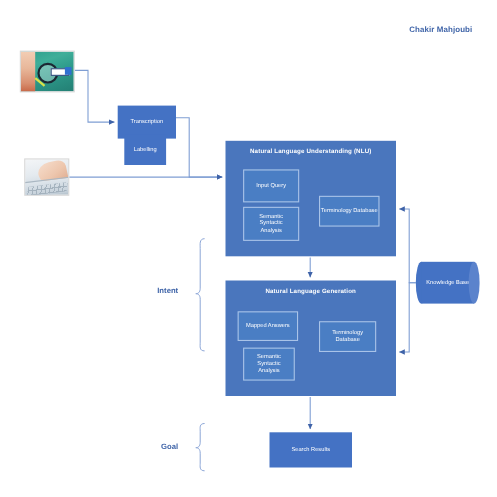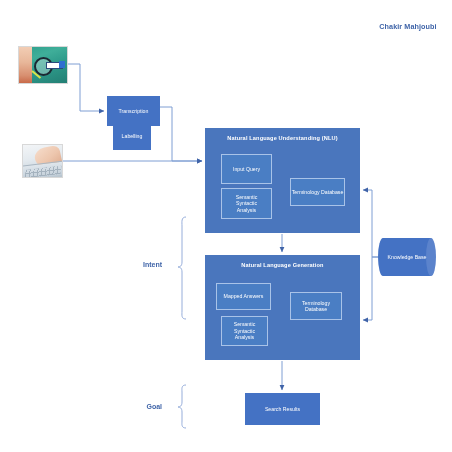--- a/index.html
+++ b/index.html
@@ -24,21 +24,20 @@
     height: 452px;
     pointer-events: none;
   }
 
   
   .author {
     position: absolute;
     left: 372px;
     top: 22px;
     width: 72px;
-    text-align: center;
     font-size: 7.2px;
     font-weight: bold;
     color: #3f64a8;
     letter-spacing: .1px;
   }
 
   
   .photo {
     position: absolute;
     overflow: hidden;

